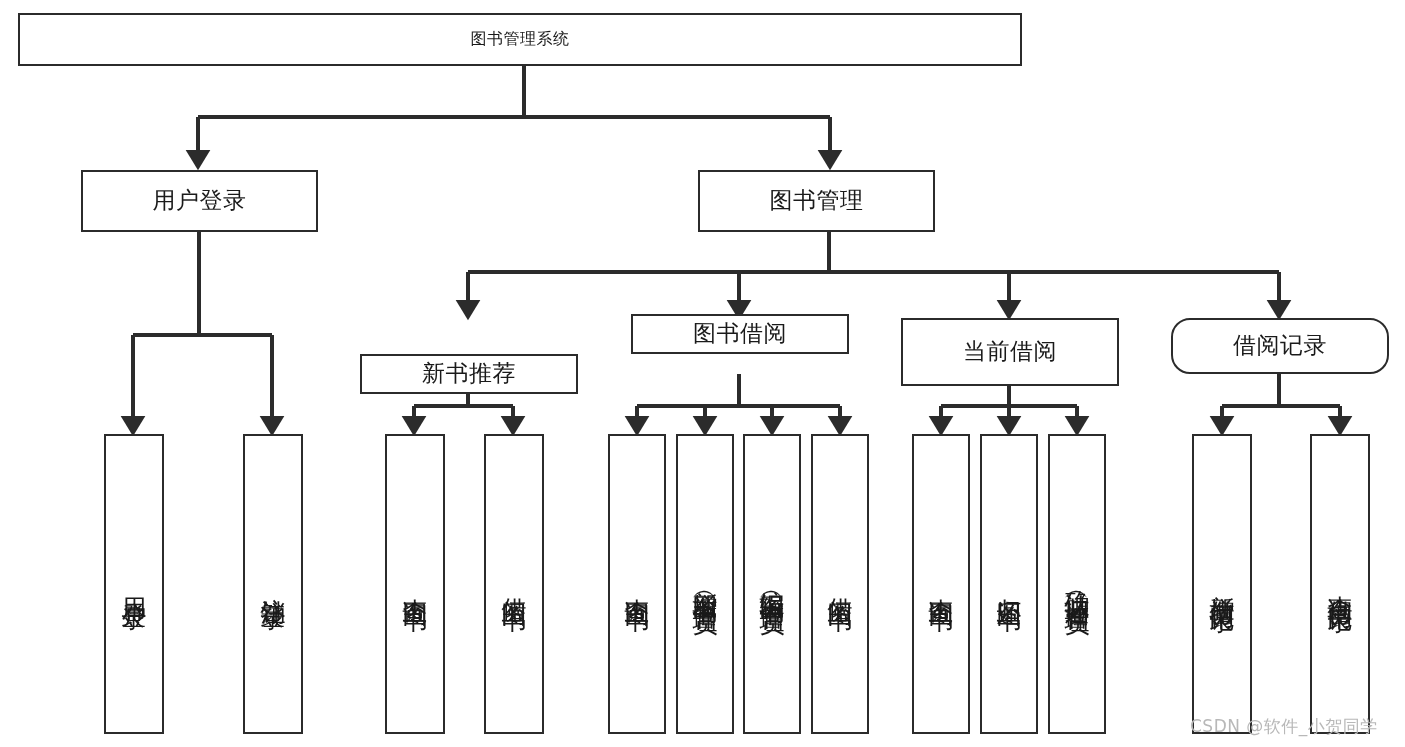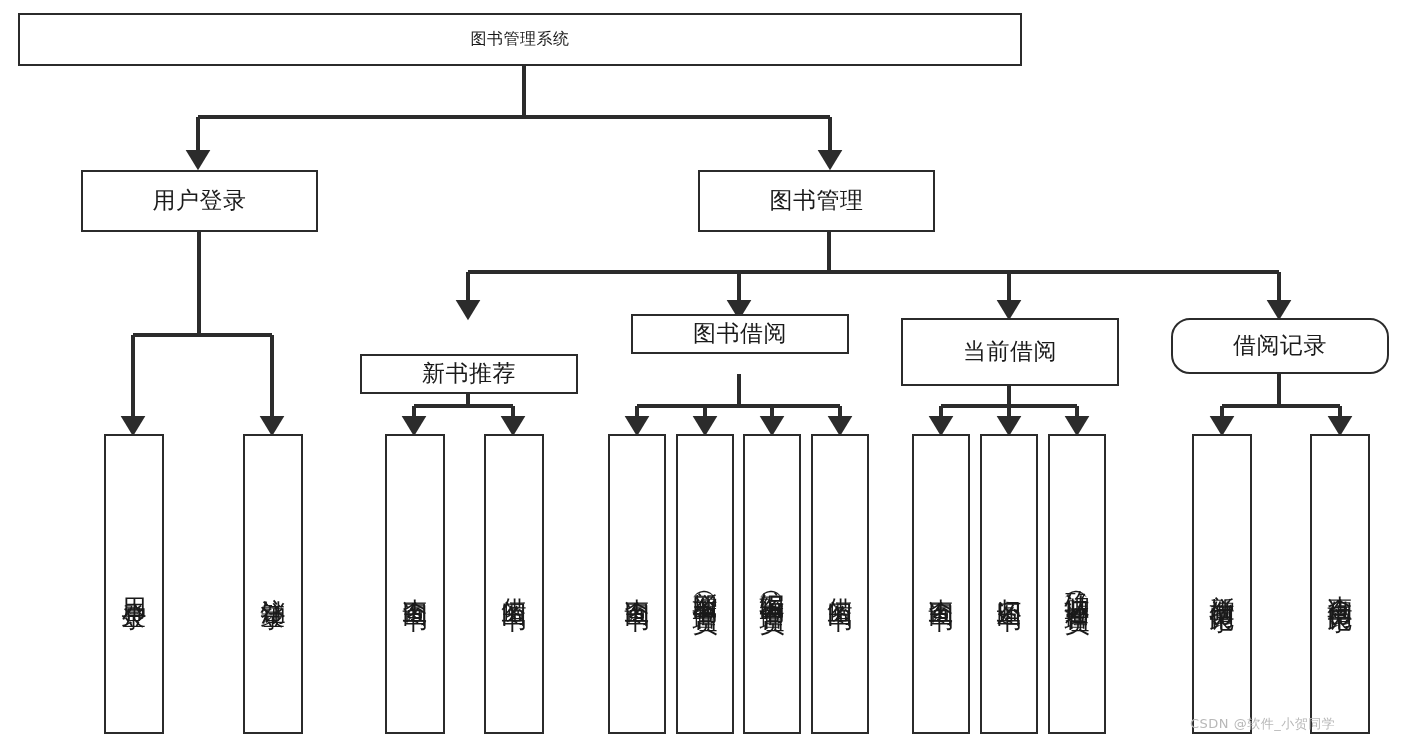--- a/index.html
+++ b/index.html
@@ -58,21 +58,21 @@
     writing-mode: vertical-rl;
     text-orientation: upright;
     font-size: 25px;
     line-height: 1.0;
     letter-spacing: 3px;
     white-space: nowrap;
     max-height: 282px;
   }
   .watermark {
     position: absolute;
-    font-size: 13px;
+    font-size: 17px;
     color: #b8b8b8;
     white-space: nowrap;
     letter-spacing: 0.5px;
   }
 </style>
 </head>
 <body>
 
 <div id="diagram-root">
 

